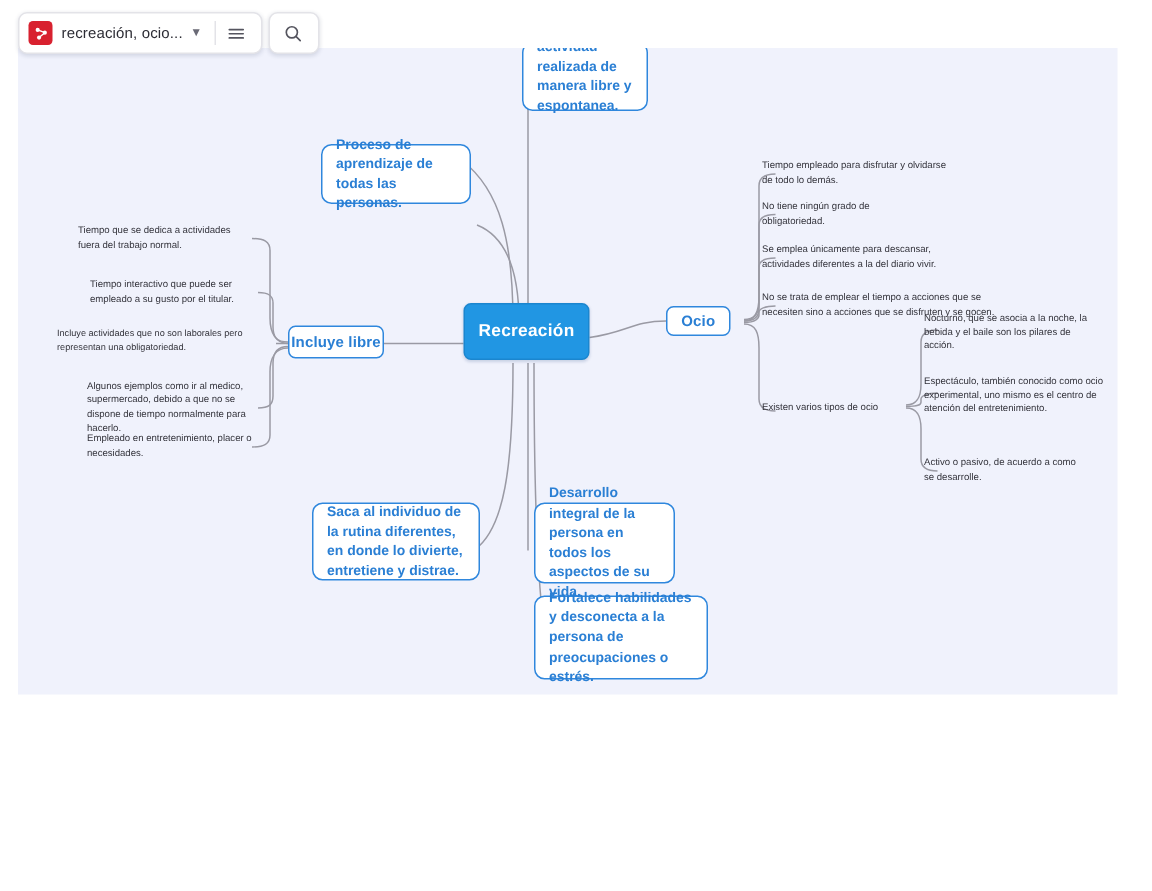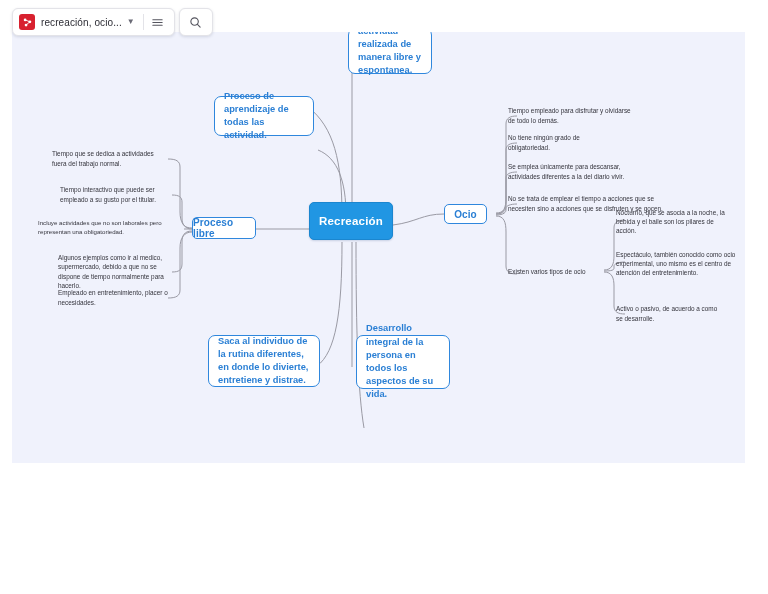--- a/index.html
+++ b/index.html
@@ -174,33 +174,34 @@
       <path d="M484 184 C 492 184, 494 190, 494 200 L494 234 C494 240, 498 242, 505 242"></path>
 
       <path d="M592 238 C 600 238, 602 232, 602 224 L602 196 C602 190, 606 188, 613 188"></path>
       <path d="M592 239 C 600 239, 602 238, 602 236 L602 234 C602 232, 606 230, 613 230"></path>
       <path d="M592 240 C 600 240, 602 246, 602 254 L602 274 C602 280, 606 282, 613 282"></path>
     </g>
   </svg>
 
   <div class="node node-central" style="left:297px;top:170px;width:84px;height:38px;">Recreación</div>
 
-  <div class="node node-branch" style="left:180px;top:185px;width:64px;height:22px;">Proceso libre</div>
+  <div class="node node-branch" style="left:180px;top:185px;width:64px;height:22px;">Incluye libre</div>
 
   <div class="node node-branch" style="left:432px;top:172px;width:43px;height:20px;">Ocio</div>
 
 
-  <div class="node node-box" style="left:202px;top:64px;width:100px;height:40px;">Proceso de aprendizaje de todas las actividad.</div>
+  <div class="node node-box" style="left:202px;top:64px;width:100px;height:40px;">Proceso de aprendizaje de todas las personas.</div>
 
   <div class="node node-box" style="left:336px;top:-4px;width:84px;height:46px;">actividad realizada de manera libre y espontanea.</div>
 
   <div class="node node-box" style="left:196px;top:303px;width:112px;height:52px;">Saca al individuo de la rutina diferentes, en donde lo divierte, entretiene y distrae.</div>
 
   <div class="node node-box" style="left:344px;top:303px;width:94px;height:54px;">Desarrollo integral de la persona en todos los aspectos de su vida.</div>
 
+  <div class="node node-box" style="left:344px;top:365px;width:116px;height:56px;">Fortalece habilidades y desconecta a la persona de preocupaciones o estrés.</div>
 
   <div class="node node-leaf" style="left:38px;top:117px;width:120px;height:20px;">Tiempo que se dedica a actividades fuera del trabajo normal.</div>
 
   <div class="node node-leaf" style="left:46px;top:153px;width:118px;height:20px;">Tiempo interactivo que puede ser empleado a su gusto por el titular.</div>
 
   <div class="node node-leaf sm" style="left:24px;top:186px;width:142px;height:20px;">Incluye actividades que no son laborales pero representan una obligatoriedad.</div>
 
   <div class="node node-leaf" style="left:44px;top:222px;width:120px;height:36px;">Algunos ejemplos como ir al medico, supermercado, debido a que no se dispone de tiempo normalmente para hacerlo.</div>
 
   <div class="node node-leaf" style="left:44px;top:256px;width:116px;height:20px;">Empleado en entretenimiento, placer o necesidades.</div>

